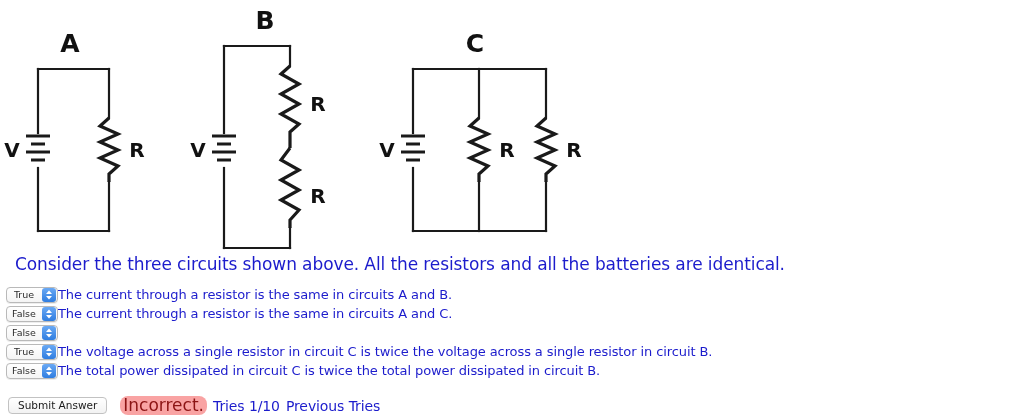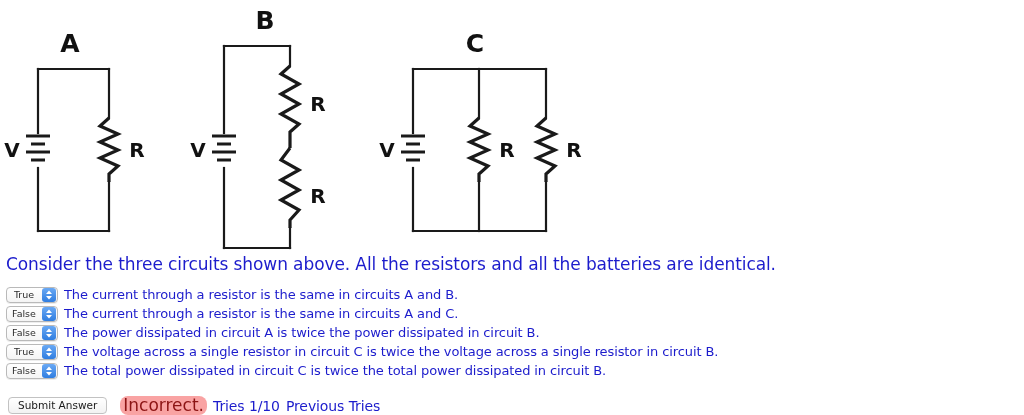--- a/index.html
+++ b/index.html
@@ -50,21 +50,21 @@
     font-family: "DejaVu Sans", "Liberation Sans", sans-serif;
     font-weight: bold;
     fill: #111111;
   }
   .ckt-title { font-size: 25px; }
   .ckt-sym   { font-size: 20px; }
 
   
   #qtext {
     position: absolute;
-    left: 6px;
+    left: 15px;
     top: 254px;
     font-size: 17px;
     color: #1c1ccc;
     white-space: nowrap;
     letter-spacing: -0.1px;
   }
 
   #statements {
     position: absolute;
     left: 0px;
@@ -74,21 +74,21 @@
   .stmt-row {
     display: flex;
     align-items: center;
     height: 18px;
     margin-bottom: 1px;
   }
   .dd {
     width: 52px;
     height: 16px;
     margin-left: 6px;
-    margin-right: 6px;
+    margin-right: 0;
     border: 1px solid #b9b9b9;
     border-radius: 4px;
     background: linear-gradient(#ffffff, #f4f4f4);
     box-shadow: 0 1px 0 rgba(0,0,0,0.07);
     display: flex;
     align-items: flex-start;
     box-sizing: border-box;
     flex: 0 0 auto;
     position: relative;
     overflow: hidden;
@@ -295,21 +295,20 @@
   <div class="stmt-row">
     <div class="dd">
       <span class="dd-val">False</span>
       <span class="dd-btn">
         <svg width="10" height="12" viewBox="0 0 10 12">
           <path d="M5 1.5 L8 5 L2 5 Z" fill="#ffffff"></path>
           <path d="M5 10.5 L8 7 L2 7 Z" fill="#ffffff"></path>
         </svg>
       </span>
     </div>
-    <span class="stmt-text">The power dissipated in circuit A is twice the power dissipated in circuit B.</span>
   </div>
 
   <div class="stmt-row">
     <div class="dd">
       <span class="dd-val">True</span>
       <span class="dd-btn">
         <svg width="10" height="12" viewBox="0 0 10 12">
           <path d="M5 1.5 L8 5 L2 5 Z" fill="#ffffff"></path>
           <path d="M5 10.5 L8 7 L2 7 Z" fill="#ffffff"></path>
         </svg>

